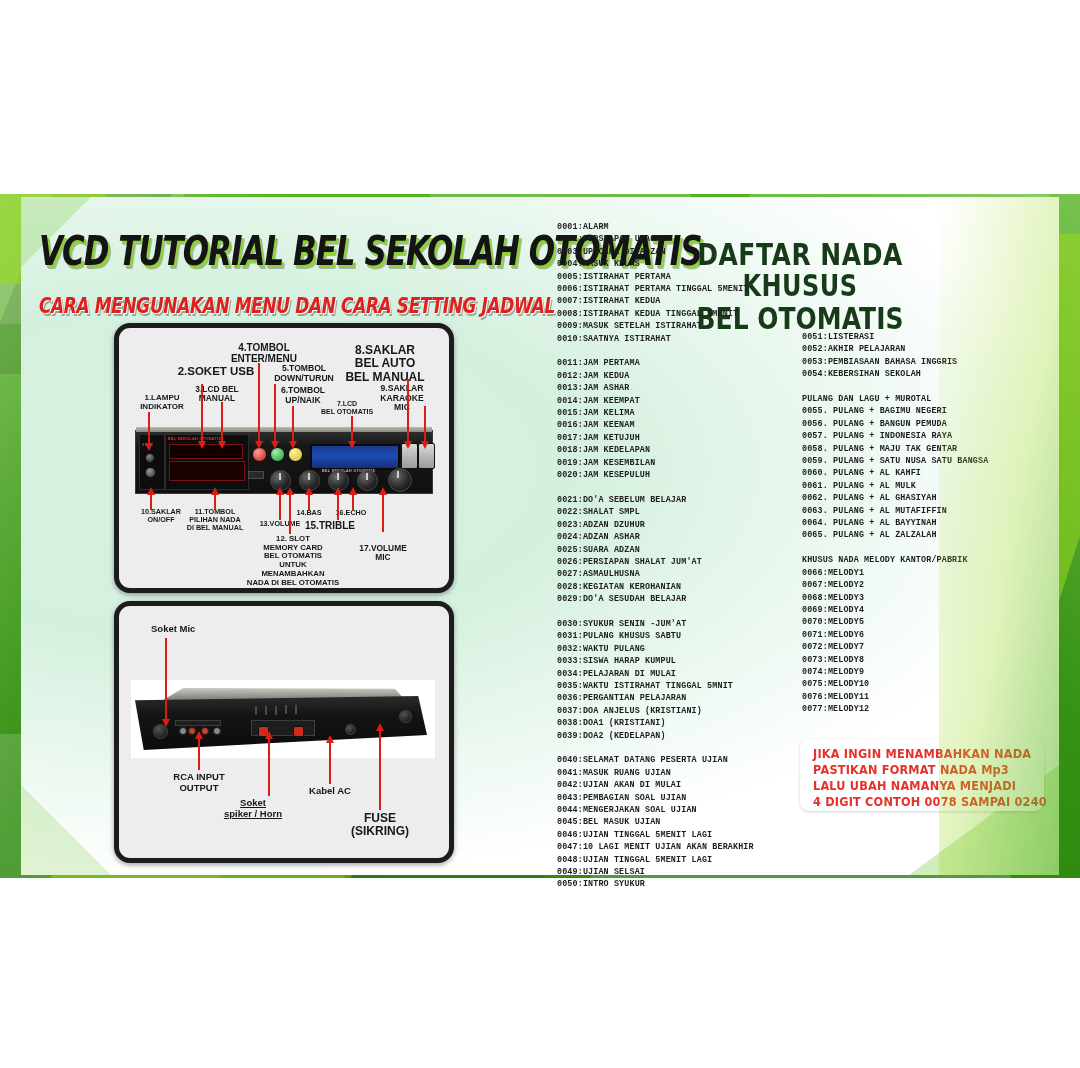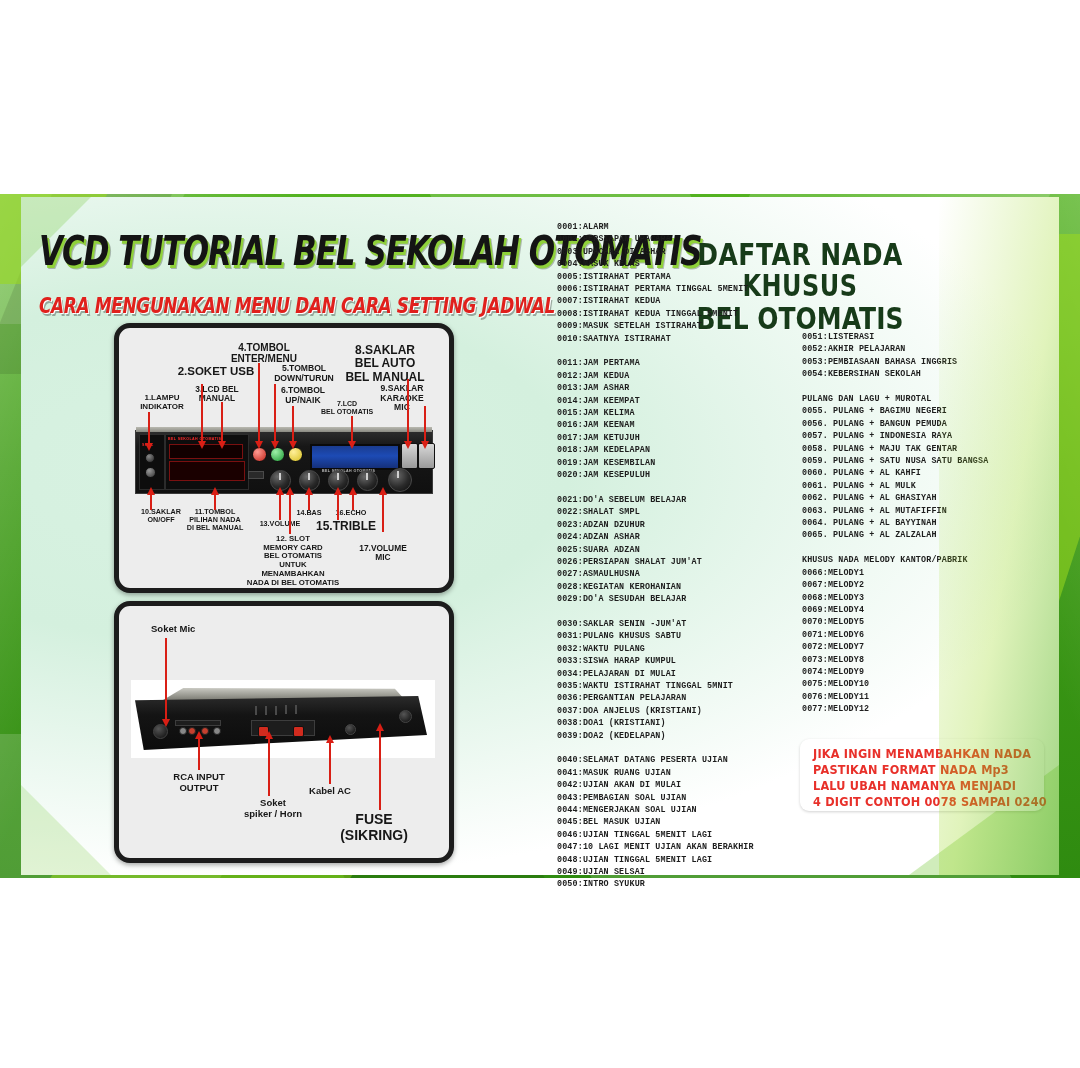--- a/index.html
+++ b/index.html
@@ -252,21 +252,21 @@
 PILIHAN NADA
 DI BEL MANUAL</div>
         <div class="lbl" style="left:110px;top:207px;width:128px;font-size:7.8px;">12. SLOT
 MEMORY CARD
 BEL OTOMATIS
 UNTUK
 MENAMBAHKAN
 NADA DI BEL OTOMATIS</div>
         <div class="lbl" style="left:133px;top:192px;width:56px;font-size:7.2px;">13.VOLUME</div>
         <div class="lbl" style="left:170px;top:181px;width:40px;font-size:7.2px;">14.BAS</div>
-        <div class="lbl" style="left:185px;top:192px;width:52px;font-size:12px;margin-left:12px;">15.TRIBLE</div>
+        <div class="lbl" style="left:185px;top:192px;width:52px;font-size:10px;">15.TRIBLE</div>
         <div class="lbl" style="left:208px;top:181px;width:48px;font-size:7.2px;">16.ECHO</div>
         <div class="lbl" style="left:228px;top:216px;width:72px;font-size:8.4px;">17.VOLUME
 MIC</div>
 
         <div class="arrow" style="left:29px;top:84px;height:32px;"></div>
         <div class="arrow" style="left:82px;top:56px;height:58px;"></div>
         <div class="arrow" style="left:102px;top:74px;height:40px;"></div>
         <div class="arrow" style="left:139px;top:35px;height:79px;"></div>
         <div class="arrow" style="left:155px;top:56px;height:58px;"></div>
         <div class="arrow" style="left:173px;top:78px;height:36px;"></div>
@@ -308,45 +308,45 @@
           <div class="vent" style="left:154px;top:25px;"></div>
           <div class="vent" style="left:164px;top:25px;"></div>
 
           <div class="jack" style="left:214px;top:44px;width:9px;height:9px;"></div>
           <div class="jack" style="left:268px;top:30px;width:11px;height:11px;"></div>
         </div>
 
         <div class="lbl" style="left:32px;top:18px;width:80px;font-size:9.5px;text-align:left;">Soket Mic</div>
         <div class="lbl" style="left:38px;top:166px;width:84px;font-size:9.5px;">RCA INPUT
 OUTPUT</div>
-        <div class="lbl" style="left:112px;top:192px;width:84px;font-size:9.5px;">Soket
+        <div class="lbl" style="left:92px;top:192px;width:84px;font-size:9.5px;text-decoration:underline;">Soket
 spiker / Horn</div>
         <div class="lbl" style="left:175px;top:180px;width:72px;font-size:9.5px;">Kabel AC</div>
-        <div class="lbl" style="left:219px;top:206px;width:72px;font-size:14px;">FUSE
+        <div class="lbl" style="left:225px;top:206px;width:72px;font-size:12px;">FUSE
 (SIKRING)</div>
 
         <div class="arrow" style="left:46px;top:32px;height:82px;"></div>
         <div class="arrow up" style="left:79px;top:132px;height:32px;"></div>
         <div class="arrow up" style="left:149px;top:132px;height:58px;"></div>
         <div class="arrow up" style="left:210px;top:136px;height:42px;"></div>
         <div class="arrow up" style="left:260px;top:124px;height:80px;"></div>
       </div>
     </div>
 
     <div class="right">
 
       <div class="rtitle" id="rt1">DAFTAR NADA</div>
       <div class="rtitle" id="rt2">KHUSUS</div>
       <div class="rtitle" id="rt3">BEL OTOMATIS</div>
 
       <div class="list" id="col-a">
           <div class="grp">
             <div class="row">0001:ALARM</div>
             <div class="row">0002:PERSIAPAN UPACARA</div>
-            <div class="row">0003:UPACARA DI ASHAR</div>
+            <div class="row">0003:UPACARA DI ADZAN</div>
             <div class="row">0004:MASUK KELAS</div>
             <div class="row">0005:ISTIRAHAT PERTAMA</div>
             <div class="row">0006:ISTIRAHAT PERTAMA TINGGAL 5MENIT</div>
             <div class="row">0007:ISTIRAHAT KEDUA</div>
             <div class="row">0008:ISTIRAHAT KEDUA TINGGAL 5MENIT</div>
             <div class="row">0009:MASUK SETELAH ISTIRAHAT</div>
             <div class="row">0010:SAATNYA ISTIRAHAT</div>
           </div>
           <div class="grp">
             <div class="row">0011:JAM PERTAMA</div>
@@ -365,21 +365,21 @@
             <div class="row">0022:SHALAT SMPL</div>
             <div class="row">0023:ADZAN DZUHUR</div>
             <div class="row">0024:ADZAN ASHAR</div>
             <div class="row">0025:SUARA ADZAN</div>
             <div class="row">0026:PERSIAPAN SHALAT JUM'AT</div>
             <div class="row">0027:ASMAULHUSNA</div>
             <div class="row">0028:KEGIATAN KEROHANIAN</div>
             <div class="row">0029:DO'A SESUDAH BELAJAR</div>
           </div>
           <div class="grp">
-            <div class="row">0030:SAKLAR SENIN -JUM'AT</div>
+            <div class="row">0030:SYUKUR SENIN -JUM'AT</div>
             <div class="row">0031:PULANG KHUSUS SABTU</div>
             <div class="row">0032:WAKTU PULANG</div>
             <div class="row">0033:SISWA HARAP KUMPUL</div>
             <div class="row">0034:PELAJARAN DI MULAI</div>
             <div class="row">0035:WAKTU ISTIRAHAT TINGGAL 5MNIT</div>
             <div class="row">0036:PERGANTIAN PELAJARAN</div>
             <div class="row">0037:DOA ANJELUS (KRISTIANI)</div>
             <div class="row">0038:DOA1 (KRISTIANI)</div>
             <div class="row">0039:DOA2 (KEDELAPAN)</div>
           </div>

